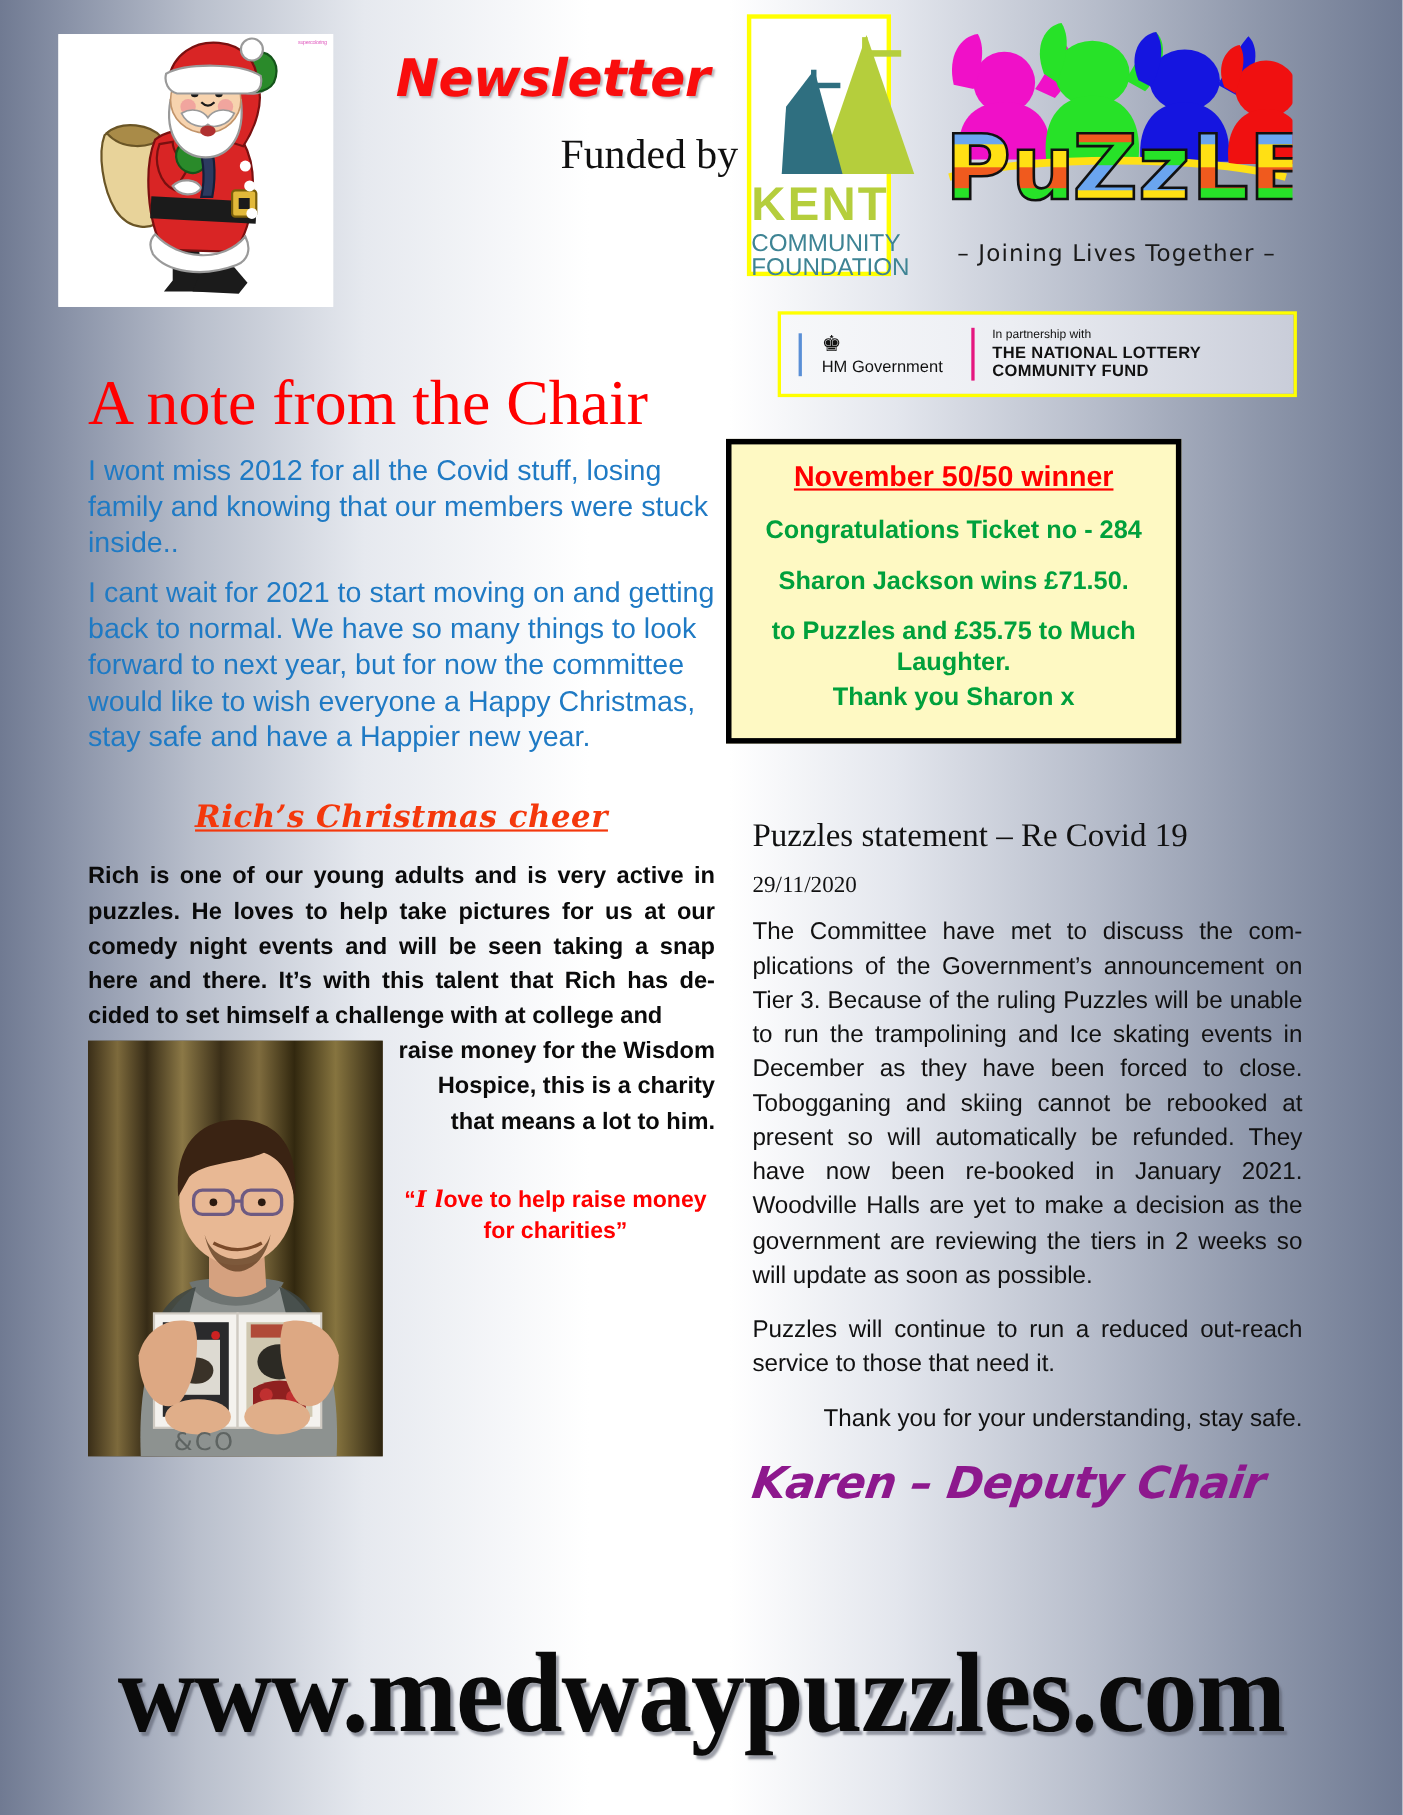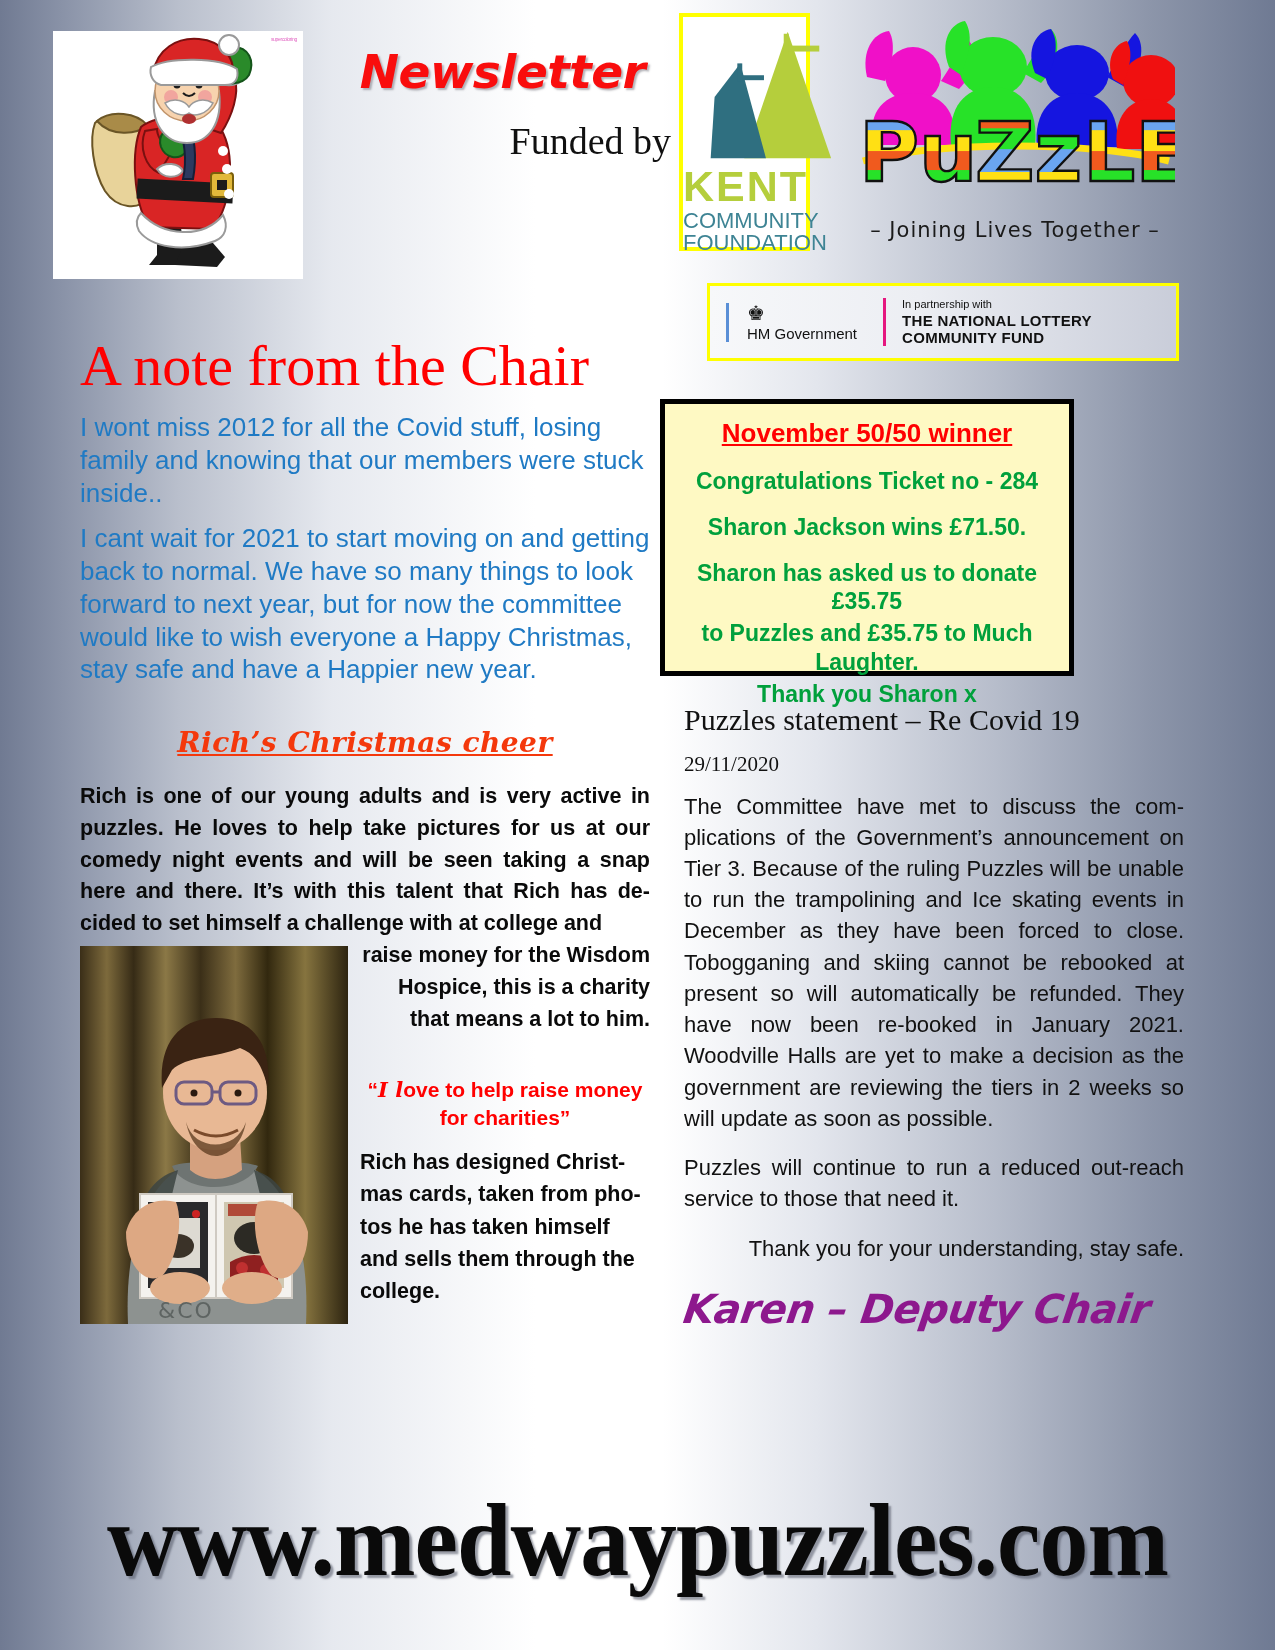--- a/index.html
+++ b/index.html
@@ -303,21 +303,21 @@
     font-size: 23px;
     color: #00a03c;
     margin-bottom: 17px;
     line-height: 1.25;
   }
   .winner-line.tight { margin-bottom: 3px; }
 
   .right-col {
     position: absolute;
     left: 684px;
-    top: 703px;
+    top: 743px;
     width: 500px;
   }
   .statement-heading {
     font-family: "Liberation Serif", serif;
     font-size: 30px;
     color: #111;
     line-height: 1.15;
   }
   .statement-date {
     font-family: "Liberation Serif", serif;
@@ -585,28 +585,26 @@
     </svg>
   </div>
 
   <div class="rich-wrap-text">raise money for the Wisdom Hospice, this is a charity that means a lot to him.</div>
 
   <div class="rich-quote">
     <span>“<span class="script">I l</span><span>ove to help raise money</span></span><br>
     <span>for charities”</span>
   </div>
 
-  <div class="rich-tail">Rich has designed Christ-mas cards, taken from pho-tos he has taken himself and sells them through the college.</div>
 </div>
 
 <div class="winner-box">
   <div class="winner-title">November  50/50 winner</div>
   <div class="winner-line">Congratulations Ticket  no -  284</div>
   <div class="winner-line">Sharon Jackson wins £71.50.</div>
-  <div class="winner-line tight">Sharon has asked us to donate £35.75</div>
   <div class="winner-line tight">to Puzzles and £35.75 to Much Laughter.</div>
   <div class="winner-line">Thank you  Sharon x</div>
 </div>
 
 <div class="right-col">
   <div class="statement-heading">Puzzles statement – Re Covid 19</div>
   <div class="statement-date">29/11/2020</div>
   <div class="statement-para">The Committee have met to discuss the com-plications of the Government’s announcement on Tier 3. Because of the ruling Puzzles will be unable to run the trampolining and Ice skating events in December as they have been forced to close. Tobogganing and skiing cannot be rebooked at present so will automatically be refunded. They have now been re-booked in January 2021. Woodville Halls are yet to make a decision as the government are reviewing the tiers in 2 weeks so will update as soon as possible.</div>
   <div class="statement-para">Puzzles will continue to run a reduced out-reach service to those that need it.</div>
   <div class="statement-para last">Thank you for your understanding, stay safe.</div>

